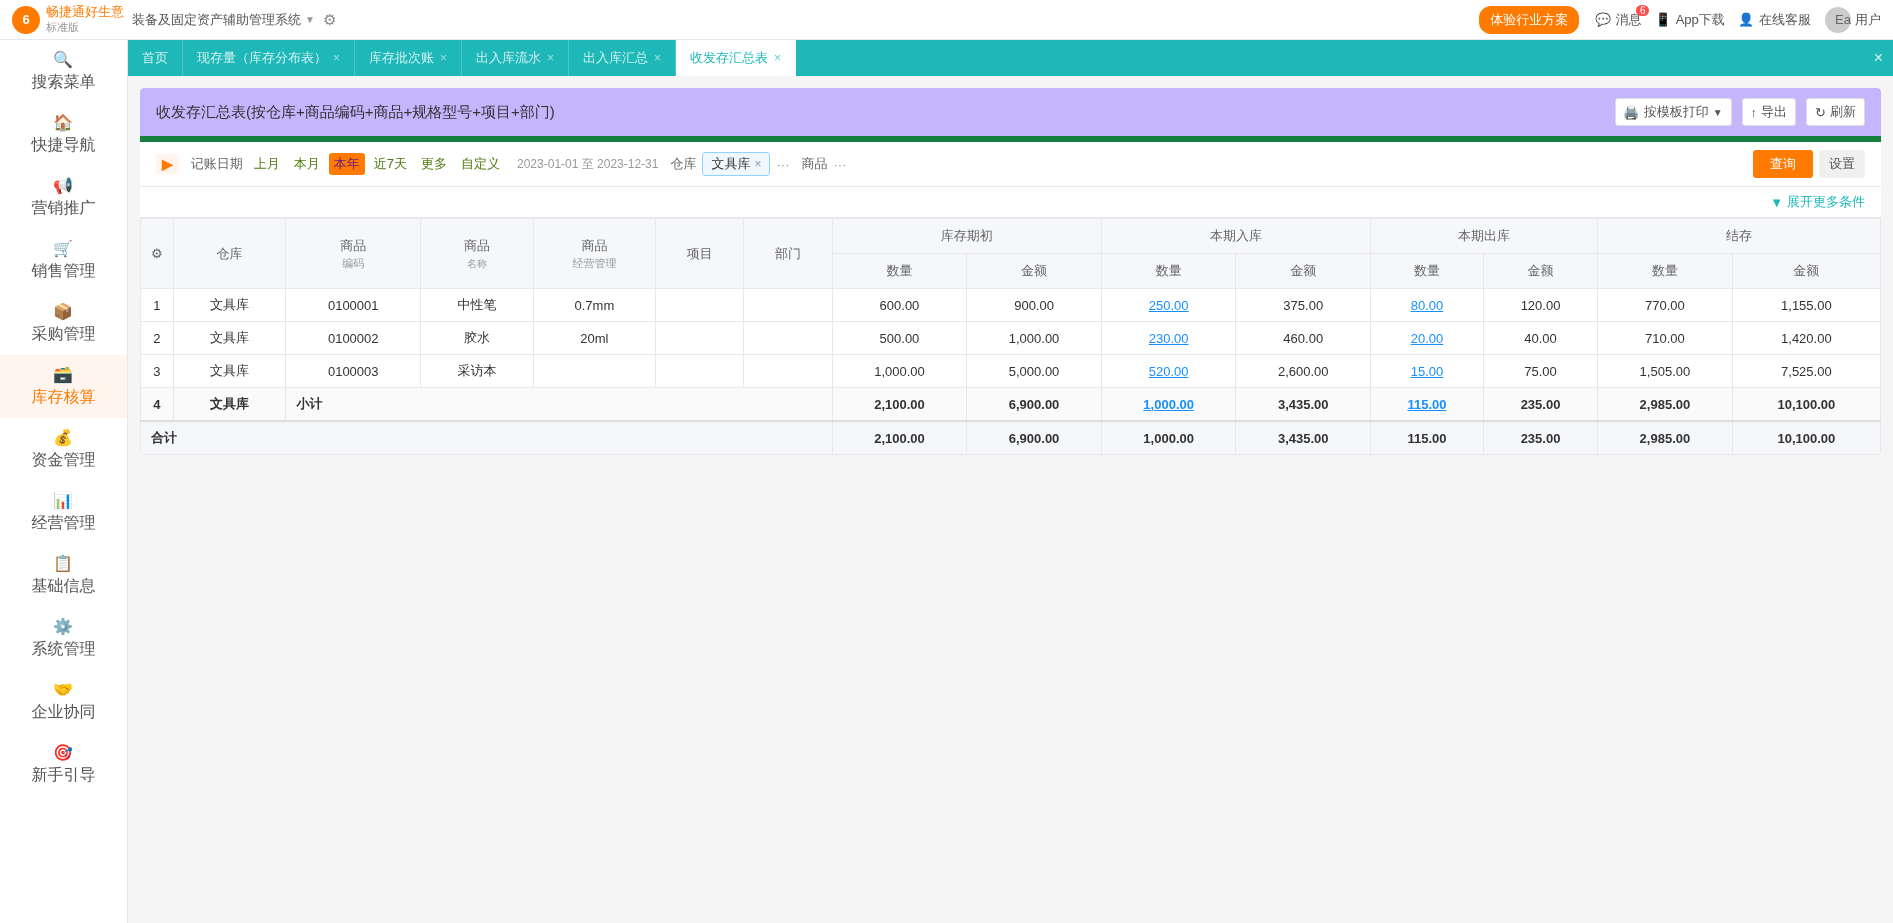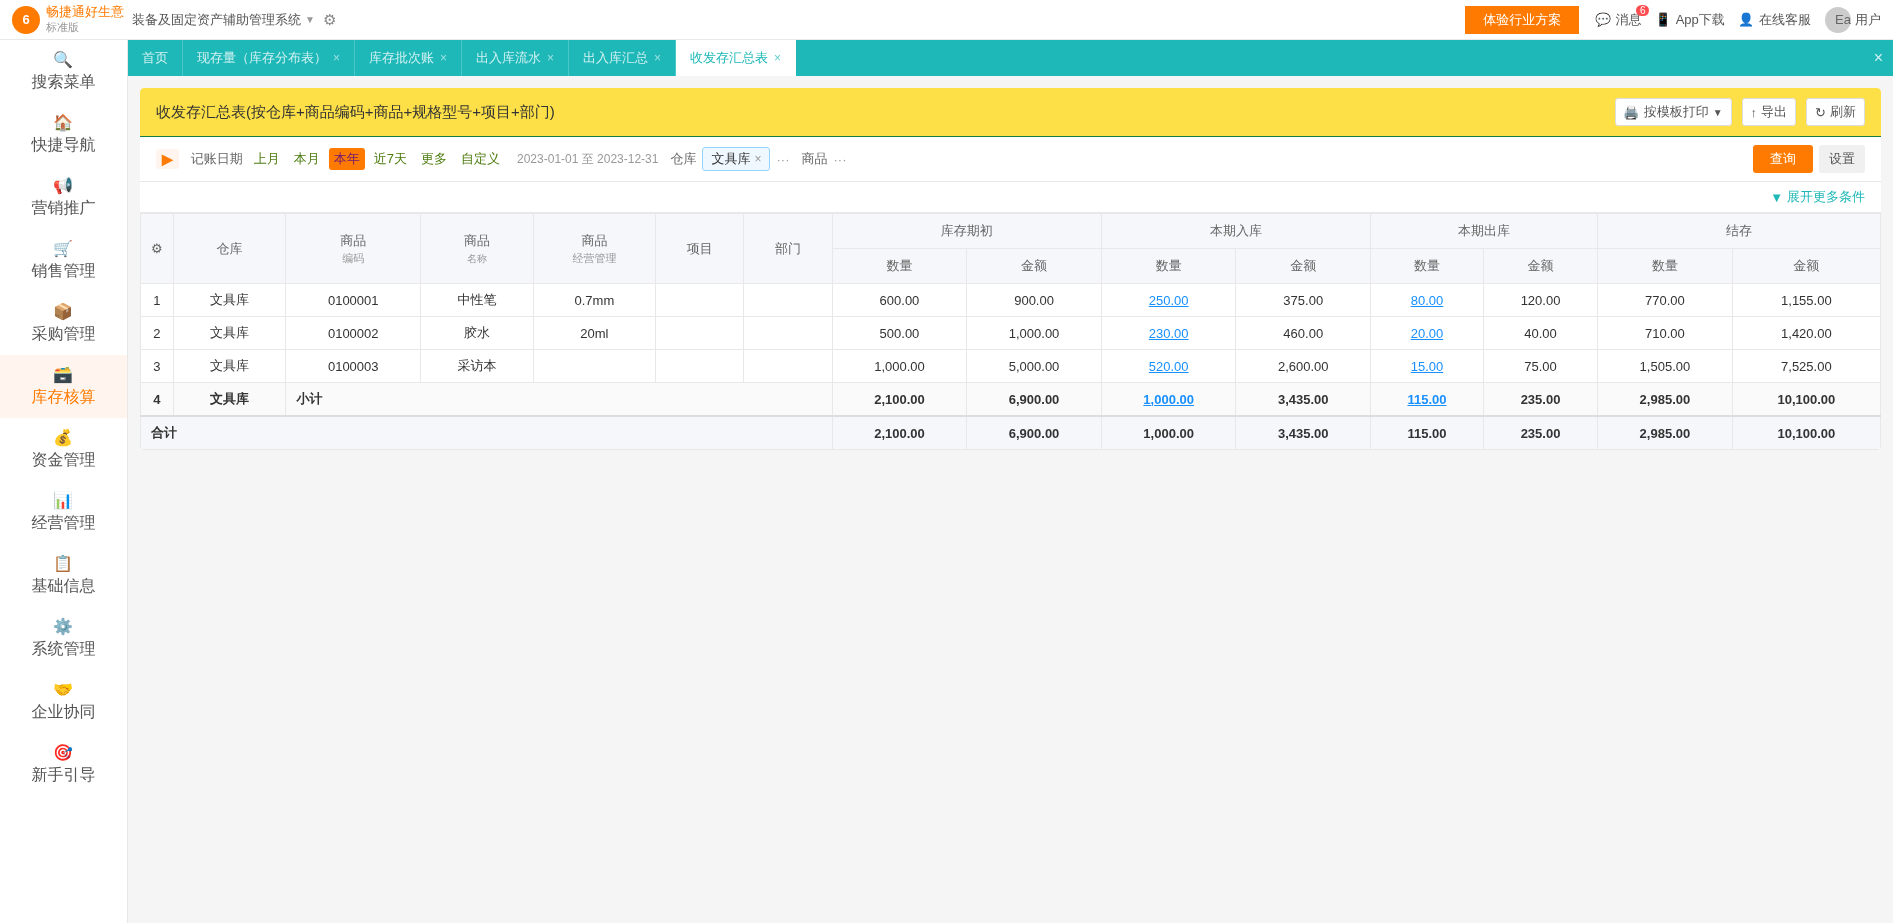--- a/index.html
+++ b/index.html
@@ -8,21 +8,21 @@
     
     .top-bar { background: #fff; height: 40px; display: flex; align-items: center; padding: 0 12px; border-bottom: 1px solid #e8e8e8; justify-content: space-between; flex-shrink: 0; }
     .top-bar-left { display: flex; align-items: center; gap: 8px; }
     .logo-area { display: flex; align-items: center; gap: 6px; }
     .logo-icon { width: 28px; height: 28px; background: #ff7a00; border-radius: 50%; display: flex; align-items: center; justify-content: center; color: #fff; font-size: 14px; font-weight: bold; }
     .logo-text { color: #ff7a00; font-size: 13px; line-height: 1.2; }
     .logo-sub { color: #999; font-size: 11px; }
     .system-select { display: flex; align-items: center; gap: 4px; }
     .dropdown-arrow { color: #999; font-size: 10px; }
     .top-bar-actions { display: flex; align-items: center; gap: 16px; }
-    .btn-trial { background: #ff7a00; color: #fff; border: none; padding: 5px 18px; border-radius: 0; cursor: pointer; font-size: 13px; }
+    .btn-trial { background: #ff7a00; color: #fff; border: none; padding: 5px 11px; border-radius: 12px; cursor: pointer; font-size: 13px; }
     .top-right-icons { display: flex; align-items: center; gap: 14px; color: #555; font-size: 13px; }
     .icon-badge { position: relative; display: inline-flex; align-items: center; }
     .badge { background: #ff4d4f; color: #fff; border-radius: 8px; font-size: 10px; padding: 0 4px; position: absolute; top: -6px; right: -8px; }
     .user-avatar { width: 26px; height: 26px; background: #ccc; border-radius: 50%; display: flex; align-items: center; justify-content: flex-end; font-size: 11px; color: #666; }
 
     
     .main-layout { display: flex; flex: 1; overflow: hidden; }
 
     
     .sidebar { width: 128px; background: #fff; border-right: 1px solid #e8e8e8; display: flex; flex-direction: column; flex-shrink: 0; }
@@ -37,21 +37,21 @@
     
     .tab-bar { background: #1eb8b8; display: flex; align-items: center; flex-shrink: 0; height: 36px; }
     .tab-item { display: flex; align-items: center; padding: 0 14px; height: 36px; cursor: pointer; color: rgba(255,255,255,0.8); font-size: 13px; gap: 6px; border-right: 1px solid rgba(255,255,255,0.2); white-space: nowrap; }
     .tab-item.active { background: #fff; color: #1eb8b8; font-weight: 500; }
     .tab-close { font-size: 12px; color: inherit; opacity: 0.7; cursor: pointer; }
     .tab-close-white { color: rgba(255,255,255,0.8); }
     .tab-bar-end { margin-left: auto; padding: 0 10px; color: rgba(255,255,255,0.8); cursor: pointer; font-size: 16px; }
 
     
     .page-content { flex: 1; overflow-y: auto; padding: 12px; }
-    .page-header { background: #fde047; padding: 10px 16px; border-radius: 4px 4px 0 0; border-bottom: 1px solid #15803d; }
+    .page-header { background: #c4b5fd; padding: 10px 16px; border-radius: 4px 4px 0 0; border-bottom: 6px solid #15803d; }
     .page-title-row { display: flex; align-items: center; justify-content: space-between; }
     .page-title { font-size: 15px; font-weight: 500; color: #333; }
     .page-actions { display: flex; align-items: center; gap: 10px; }
     .btn-action { display: flex; align-items: center; gap: 4px; color: #555; cursor: pointer; font-size: 13px; padding: 4px 8px; border: 1px solid #ddd; border-radius: 3px; background: #fff; }
 
     
     .filter-bar { background: #fff; padding: 8px 16px; border-bottom: 1px solid #e8e8e8; display: flex; align-items: center; gap: 12px; flex-wrap: wrap; }
     .filter-section { display: flex; align-items: center; gap: 6px; }
     .filter-label { color: #666; font-size: 13px; }
     .filter-dates { display: flex; align-items: center; gap: 4px; }

